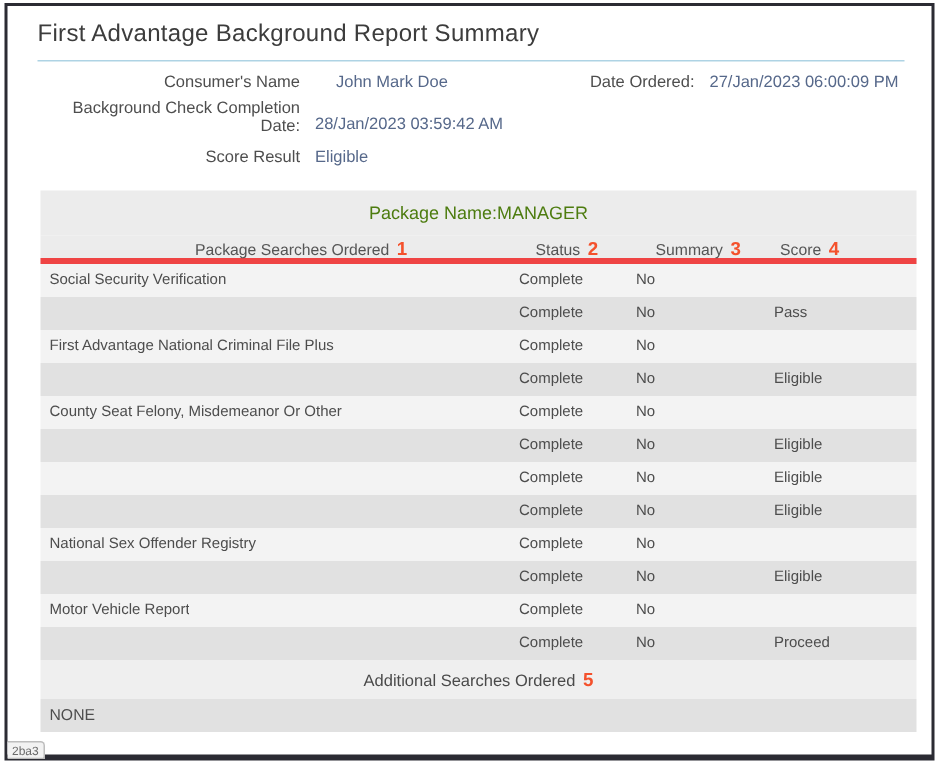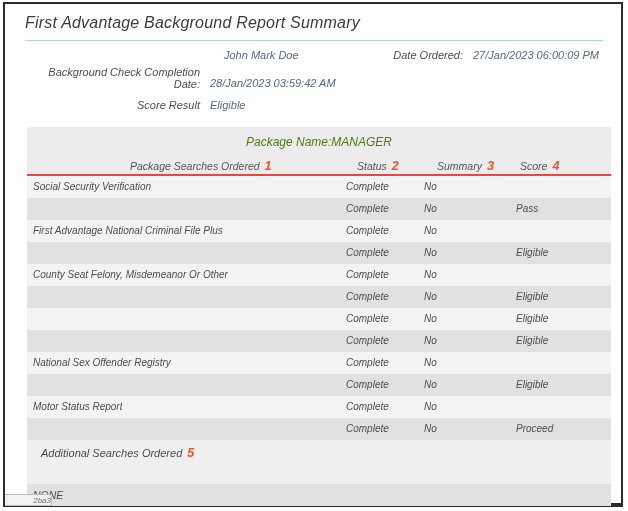--- a/index.html
+++ b/index.html
@@ -4,21 +4,21 @@
 <style>
   * { margin:0; padding:0; box-sizing:border-box; }
   html,body { width:628px; height:511px; background:#ffffff; font-family:"Liberation Sans", sans-serif; }
   body { position:relative; overflow:hidden; }
 
   .frame {
     position:absolute; left:3px; top:2px; width:620px; height:505px;
     border:2px solid #2b2b33; border-bottom-width:4px;
     background:#ffffff;
   }
-  .page { position:absolute; inset:0;font-style:italic; }
+  .page { position:absolute; inset:0; }
 
   .title {
     position:absolute; left:20px; top:10px;
     font-size:16px; color:#3c3c3c; letter-spacing:.2px;
   }
   .title-rule {
     position:absolute; left:20px; top:36px; width:578px; height:0;
     border-top:1px solid #aed3e4;
   }
 
@@ -36,64 +36,65 @@
 
   .pkg-block { position:absolute; left:22px; top:123px; width:584px; }
 
   .pkg-name-band {
     height:30px; background:#ececec; text-align:center;
     font-size:12px; color:#4d7c0f; line-height:30px;
   }
 
   .pkg-header {
     position:relative; height:19px; background:#ececec;
-    border-bottom:2px solid #ef4444;
+    border-bottom:4px solid #ef4444;
     font-size:10.5px; color:#555555;
   }
   .pkg-header .hcell { position:absolute; top:0; line-height:18px; white-space:nowrap; }
   .h-name   { left:103px; }
   .h-status { left:330px;text-align:right; }
   .h-review { left:410px; }
   .h-score  { left:493px;text-align:right; }
   .marker { color:#f4512c; font-weight:bold; font-size:12.5px; margin-left:5px; }
 
   .t-row { position:relative; height:22px; font-size:10px; color:#4d4d4d; }
   .t-row.light { background:#f3f3f3; }
   .t-row.dark  { background:#e1e1e1; }
   .t-row span, .t-row a { position:absolute; top:0; line-height:22px; white-space:nowrap; }
   .c-name   { left:6px;  max-width:305px; overflow:hidden; }
   .c-status { left:319px; }
   .c-review { left:397px; }
   .c-score  { left:489px; }
 
   .add-band {
-    height:44px; background:#efefef; 
-    font-size:11px; color:#4a4a4a; line-height:26px;padding-left:14px;
+    height:26px; background:#efefef; text-align:center;
+    font-size:11px; color:#4a4a4a; line-height:26px;
   }
   .none-row {
     height:22px; background:#e1e1e1;
     font-size:10.5px; color:#4d4d4d; line-height:22px; padding-left:6px;
   }
 
   .status-tooltip {
-    position:absolute; left:0; top:490px; width:47px; height:12px;
+    position:absolute; left:0; top:490px; width:25px; height:12px;
     background:#f2f2f2; border:1px solid #bdbdbd; border-left:none;
     border-top-right-radius:3px;
-    font-size:8px; color:#6a6a6a; line-height:11px; padding-left:3px;text-align:right;
+    font-size:8px; color:#6a6a6a; line-height:11px; padding-left:3px;
   }
 </style>
 </head>
 <body>
 
 <div class="frame">
   <div class="page">
 
     <div class="title">First Advantage Background Report Summary</div>
     <div class="title-rule"></div>
 
+    <div class="lbl lbl-consumer">Consumer's Name</div>
     <div class="val val-consumer">John Mark Doe</div>
 
     <div class="lbl lbl-ordered">Date Ordered:</div>
     <div class="val val-ordered">27/Jan/2023 06:00:09 PM</div>
 
     <div class="lbl lbl-completion">Background Check Completion Date:</div>
     <div class="val val-completion">28/Jan/2023 03:59:42 AM</div>
 
     <div class="lbl lbl-score">Score Result</div>
     <div class="val val-score">Eligible</div>
@@ -174,21 +175,21 @@
   </div>
 
   <div class="t-row dark">
     <span class="c-name"></span>
     <span class="c-status">Complete</span>
     <span class="c-review">No</span>
     <span class="c-score">Eligible</span>
   </div>
 
   <div class="t-row light">
-    <span class="c-name">Motor Status Report</span>
+    <span class="c-name">Motor Vehicle Report</span>
     <span class="c-status">Complete</span>
     <span class="c-review">No</span>
     <span class="c-score"></span>
   </div>
 
   <div class="t-row dark">
     <span class="c-name"></span>
     <span class="c-status">Complete</span>
     <span class="c-review">No</span>
     <span class="c-score">Proceed</span>

